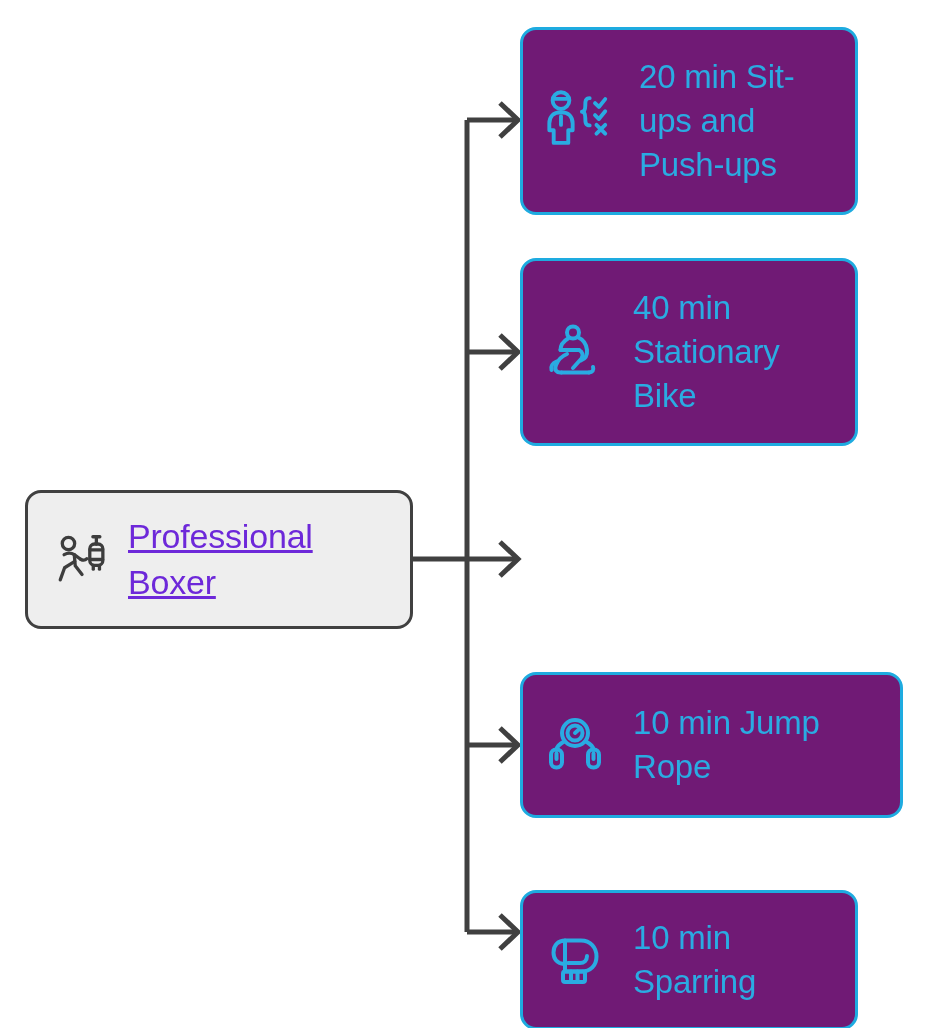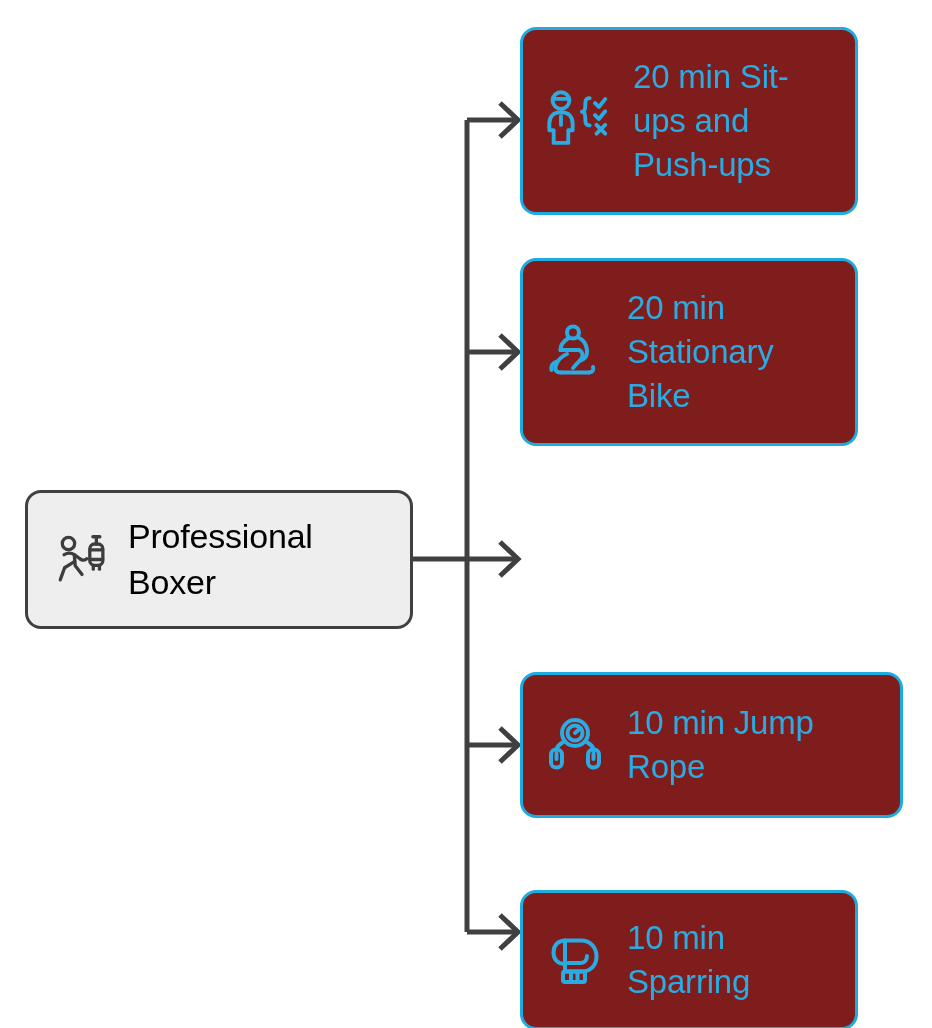--- a/index.html
+++ b/index.html
@@ -38,46 +38,47 @@
 
   .node-root {
     background: #eeeeee;
     border: 3px solid #404040;
     color: #3d3d3d;
     padding: 0 18px 0 24px;
     gap: 14px;
   }
 
   .node-leaf {
-    background: #7f1d1d;
+    background: #701a75;
     border: 3px solid #1eabe0;
     color: #2aabe2;
     padding: 0 14px 0 20px;
-    gap: 20px;
+    gap: 26px;
   }
 
   .node-icon {
     flex: 0 0 auto;
     display: block;
     line-height: 0;
   }
   .node-root .node-icon svg { display: block; }
   .node-leaf .node-icon svg { display: block; }
 
   .node-label {
     flex: 1 1 auto;
     font-size: 33px;
     line-height: 1.33;
     letter-spacing: -0.2px;
     white-space: pre-line;
     font-weight: 400;
   }
   .node-root .node-label {
-    color: #000000;
+    color: #6d28d9;
     font-size: 34px;
+    text-decoration: underline;
   }
   .node-leaf .node-label {
     color: #2aabe2;
   }
 </style>
 </head>
 <body>
 
 <div id="canvas">
 
@@ -148,21 +149,21 @@
         <path d="M25 18.5 C20 21.5 17.5 26 17.5 30"></path>
         <path d="M34.5 17 C40 19.5 43.5 24 44 30 C44.5 35.5 42 39 38 40.5"></path>
         <path d="M17.5 30 L36 30"></path>
         <path d="M36 30 C39.5 31.5 40.5 35 38.5 38.5 L30 48"></path>
         <path d="M24 34 C19 36 15 40 13 45 C11 50 13.5 53 18.5 52.5"></path>
         <path d="M18.5 52.5 L46 52.5"></path>
         <path d="M46 52.5 C49.5 52.5 51 50 50 47"></path>
         <path d="M13.5 41.5 C9.5 43 7.5 46.5 8.5 50"></path>
       </svg>
     </span>
-    <span class="node-label">20 min Stationary Bike</span>
+    <span class="node-label">40 min Stationary Bike</span>
   </div>
 
 
   <div class="node node-leaf" style="left:520px; top:672px; width:383px; height:146px;justify-content:flex-end;">
     <span class="node-icon">
       <svg width="64" height="64" viewBox="0 0 64 64" fill="none" stroke="#2aabe2" stroke-width="4" stroke-linecap="round" stroke-linejoin="round" xmlns="http://www.w3.org/2000/svg">
         <circle cx="32" cy="20" r="13"></circle>
         <circle cx="32" cy="20" r="7.5"></circle>
         <path d="M32 20 L37.5 15"></path>
         <path d="M21 28.5 C16 31.5 13.5 33.5 13.5 37"></path>

